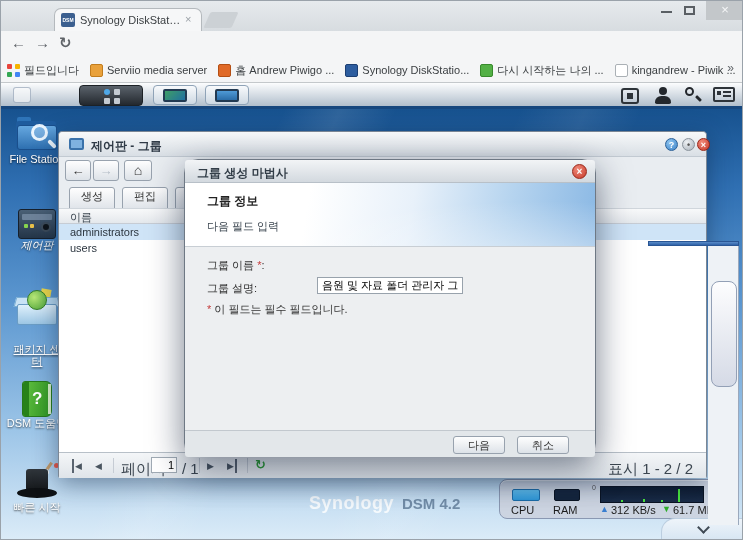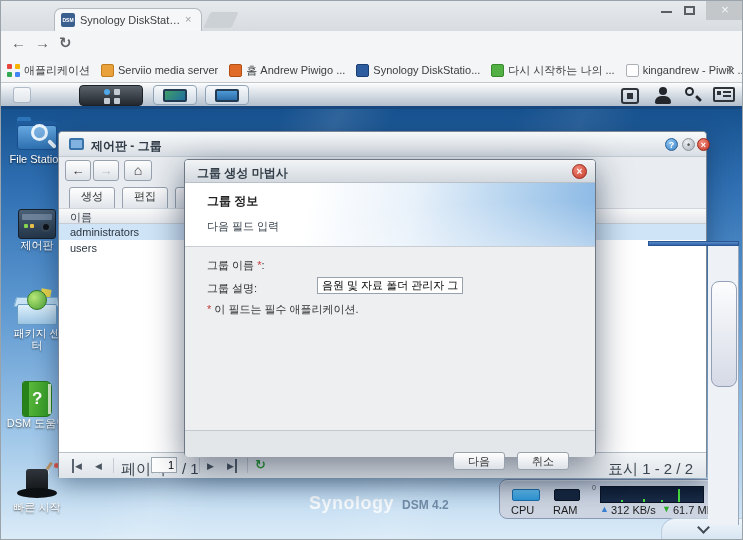--- a/index.html
+++ b/index.html
@@ -44,21 +44,21 @@
   .tright{top:4px;}
 
   
   .desktop{left:0;top:108px;width:743px;height:432px;overflow:hidden;
     background:linear-gradient(180deg,#17528f 0%,#2f6fb2 18%,#5c97d0 45%,#9ec6e8 75%,#dcecf8 100%);}
   .desktop:before{content:"";position:absolute;left:0;top:0;width:100%;height:100%;
     background:linear-gradient(115deg,transparent 30%,rgba(255,255,255,.10) 36%,transparent 42%,transparent 55%,rgba(255,255,255,.08) 62%,transparent 68%);}
   .dicon{width:64px;text-align:center;color:#fff;}
   .dicon .lbl{font-size:11px;color:#fff;text-shadow:0 1px 2px rgba(0,0,0,.7);line-height:12px;}
   .wm-brand{font-size:18px;font-weight:bold;color:rgba(255,255,255,.82);letter-spacing:.5px;}
-  .wm-ver{font-size:12px;font-weight:bold;color:rgba(104,132,160,.9);margin-left:8px;}
+  .wm-ver{font-size:15px;font-weight:bold;color:rgba(104,132,160,.9);margin-left:8px;}
 
   
   .cpwin{left:57px;top:130px;width:649px;height:347px;background:#e9edf1;border:1px solid #7b8795;border-radius:4px 4px 2px 2px;box-shadow:0 6px 24px rgba(10,30,60,.45);}
   .cptitle{left:0;top:0;width:647px;height:25px;background:linear-gradient(#f7f9fa,#d9dfe5);border-bottom:1px solid #c2cad2;border-radius:4px 4px 0 0;}
   .cptitle .txt{position:absolute;left:32px;top:6px;font-size:12px;font-weight:bold;color:#2f3a46;}
   .circ{width:13px;height:13px;border-radius:50%;text-align:center;line-height:12px;font-size:9px;font-weight:bold;}
   .c-help{background:radial-gradient(circle at 35% 30%,#8cc4f0,#3f84c8);border:1px solid #2a6098;color:#fff;}
   .c-pin{background:radial-gradient(circle at 35% 30%,#eef1f4,#a8b1ba);border:1px solid #8a939c;color:#555;}
   .c-close{background:radial-gradient(circle at 35% 30%,#f08a7a,#c63a2a);border:1px solid #992618;color:#fff;}
   .sqbtn{background:linear-gradient(#fefefe,#dde2e8);border:1px solid #98a2ae;border-radius:3px;text-align:center;}
@@ -70,31 +70,31 @@
   .listhead{left:0;top:76px;width:647px;height:16px;background:linear-gradient(#f8f9fa,#e4e8ec);border-top:1px solid #d0d6dc;border-bottom:1px solid #c6ccd4;font-size:11px;color:#3c4650;padding:1px 0 0 11px;}
   .listbody{left:0;top:93px;width:647px;height:227px;background:#fff;}
   .lrow{left:0;width:647px;height:16px;font-size:11px;color:#2c3640;padding:2px 0 0 11px;}
   .pagbar{left:0;top:320px;width:647px;height:26px;background:linear-gradient(#f4f6f8,#dfe4e9);border-top:1px solid #b8c0c8;}
   .pgi{font-size:9px;color:#4a5560;line-height:14px;}
   .pgsep{width:1px;height:15px;background:#c6ccd4;}
   .pginput{width:26px;height:16px;border:1px solid #a0aab4;font-size:11px;text-align:right;padding-right:2px;font-family:inherit;}
   .pgtxt{font-size:15px;color:#3c4650;}
 
   
-  .dlg{left:183px;top:158px;width:412px;height:298px;background:#edeff1;border:1px solid #6e7884;border-radius:4px;box-shadow:0 10px 34px rgba(5,20,45,.55);}
+  .dlg{left:183px;top:158px;width:412px;height:298px;background:#edeff1;border:1px solid #6e7884;border-radius:14px;box-shadow:0 10px 34px rgba(5,20,45,.55);}
   .dtitle{left:0;top:0;width:410px;height:23px;background:linear-gradient(#f2f4f6,#d3d9df);border-bottom:1px solid #b8c0c8;border-radius:3px 3px 0 0;}
   .dtitle .txt{position:absolute;left:12px;top:5px;font-size:12px;font-weight:bold;color:#333e48;}
   .dhead{left:0;top:23px;width:410px;height:64px;border-bottom:1px solid #c8ced4;
     background:radial-gradient(ellipse at 88% 130%,rgba(255,255,255,.55),transparent 55%),
                linear-gradient(100deg,#ffffff 30%,#e8f1fa 55%,#b6d4ef 78%,#8ab8e4 100%);}
   .flabel{font-size:11px;color:#333;}
   .red{color:#c43c3c;}
   .finput{width:146px;height:17px;border:1px solid #98a2ac;background:#fff;font-size:11px;padding:1px 4px;font-family:inherit;}
   .dfoot{left:0;top:270px;width:410px;height:27px;background:#e3e7ea;border-top:1px solid #c2c8ce;border-radius:0 0 3px 3px;}
-  .dbtn{width:52px;height:18px;font-size:11px;color:#333;line-height:16px;margin-top:16px;}
+  .dbtn{width:52px;height:18px;font-size:11px;color:#333;line-height:16px;}
   .dclose{position:absolute;right:8px;top:4px;width:15px;height:15px;line-height:14px;font-size:10px;}
 
   
   .wtopbar{left:647px;top:240px;width:91px;height:5px;background:linear-gradient(#5a8cc8,#2f62a8);border:1px solid #2a5694;}
   .wbody{left:707px;top:245px;width:31px;height:279px;background:#eef2f6;border-right:1px solid #9aa8bc;}
   .wslice{left:710px;top:280px;width:26px;height:106px;background:linear-gradient(180deg,#fdfdfe,#d5dae6);border:1px solid #93a0b6;border-radius:8px;}
   .reswidget{left:498px;top:478px;width:238px;height:40px;background:#ccd4e1;border:1px solid #8a98b2;border-radius:8px;box-shadow:inset 0 1px 0 rgba(255,255,255,.6);}
   .bar{height:12px;border-radius:2px;}
   .wlbl{font-size:11px;color:#1c1c1c;}
   .graph{left:100px;top:6px;width:104px;height:17px;background:linear-gradient(#0d1a2e,#1a2c48);border:1px solid #0a1322;}
@@ -134,21 +134,21 @@
   </div>
 
   <div class="abs bbar">
     <div class="bitem">
       <span class="bico appgrid">
         <i style="left:0;top:0;background:#e8453c;"></i>
           <i style="right:0;top:0;background:#f5b400;"></i>
         <i style="left:0;bottom:0;background:#34a853;"></i>
           <i style="right:0;bottom:0;background:#4285f4;"></i>
       </span>
-      <span>애플리케이션</span>
+      <span>필드입니다</span>
     </div>
     <div class="bitem">
       <span class="bico" style="background:#e9a13b;border:1px solid #c27d1e;"></span>
       <span>Serviio media server</span>
     </div>
     <div class="bitem">
       <span class="bico" style="background:#e06a28;border:1px solid #b44f14;"></span>
       <span>홈 Andrew Piwigo ...</span>
     </div>
     <div class="bitem">
@@ -206,39 +206,39 @@
       <div style="position:relative;width:42px;height:36px;margin:0 auto;">
         <span style="position:absolute;left:1px;top:0;width:14px;height:8px;background:#2e74b8;border-radius:2px;"></span>
         <span style="position:absolute;left:0;top:4px;width:40px;height:28px;background:#1f5c9e;border-radius:3px;"></span>
         <span style="position:absolute;left:1px;top:8px;width:40px;height:25px;background:linear-gradient(#66a8e0,#2d6fb0);border-radius:3px;border:1px solid #1a4f8c;"></span>
         <span style="position:absolute;left:15px;top:7px;width:17px;height:17px;border:3px solid rgba(240,248,255,.95);border-radius:50%;background:rgba(180,215,245,.35);"></span>
         <span style="position:absolute;left:31px;top:25px;width:10px;height:4px;background:#eef6fc;transform:rotate(45deg);border-radius:2px;"></span>
       </div>
       <div class="lbl">File Station</div>
     </div>
 
-    <div class="abs dicon" style="left:4px;top:100px;">
+    <div class="abs dicon" style="left:4px;top:100px;font-style:italic;">
       <div style="position:relative;width:38px;height:30px;margin:0 auto;background:linear-gradient(#4a6076,#243548);border:1px solid #16202c;border-radius:3px;">
         <span style="position:absolute;left:3px;top:4px;width:30px;height:6px;background:#6d8299;border-radius:1px;"></span>
         <span style="position:absolute;left:5px;top:14px;width:4px;height:4px;background:#86d44e;border-radius:1px;"></span>
         <span style="position:absolute;left:11px;top:14px;width:4px;height:4px;background:#e8c04a;border-radius:1px;"></span>
         <span style="position:absolute;left:22px;top:12px;width:10px;height:10px;background:#0e1318;border:2px solid #3c4a58;border-radius:50%;"></span>
       </div>
       <div class="lbl">제어판</div>
     </div>
 
     <div class="abs dicon" style="left:4px;top:180px;">
       <div style="position:relative;width:48px;height:38px;margin:0 auto;">
         <span style="position:absolute;left:28px;top:0;width:10px;height:8px;background:#e8d44a;transform:rotate(10deg);"></span>
         <span style="position:absolute;left:2px;top:8px;width:21px;height:10px;background:#c8e2f5;transform:skewX(-15deg);border:1px solid #7aaed4;"></span>
         <span style="position:absolute;left:25px;top:8px;width:21px;height:10px;background:#b4d6ee;transform:skewX(15deg);border:1px solid #7aaed4;"></span>
         <span style="position:absolute;left:4px;top:15px;width:40px;height:21px;background:linear-gradient(#dff0fb,#9cc6e4);border:1px solid #6a9cc4;border-radius:2px;"></span>
         <span style="position:absolute;left:14px;top:1px;width:20px;height:20px;border-radius:50%;background:radial-gradient(circle at 35% 35%,#b8e878,#4aa236);border:1px solid #357c26;"></span>
       </div>
-      <div class="lbl" style="width:56px;margin:0 auto;">패키지 센터</div>
+      <div class="lbl" style="width:56px;margin:16px auto;text-decoration:underline;">패키지 센터</div>
     </div>
 
     <div class="abs dicon" style="left:4px;top:272px;">
       <div style="position:relative;width:30px;height:36px;margin:0 auto;background:linear-gradient(100deg,#63c143,#2f9621);border-radius:3px 6px 6px 3px;border:1px solid #27791a;">
         <span style="position:absolute;left:0;top:0;width:6px;height:34px;background:#27821a;border-radius:2px 0 0 2px;"></span>
         <span style="position:absolute;left:25px;top:2px;width:3px;height:30px;background:#d8f0c8;"></span>
         <span style="position:absolute;left:9px;top:7px;color:#fff;font-weight:bold;font-size:17px;">?</span>
       </div>
       <div class="lbl">DSM 도움말</div>
     </div>
@@ -332,21 +332,21 @@
     <div class="abs dhead">
       <span style="position:absolute;left:22px;top:10px;font-size:12px;font-weight:bold;color:#222;">그룹 정보</span>
       <span style="position:absolute;left:22px;top:36px;font-size:11px;color:#3c4650;">다음 필드 입력</span>
     </div>
 
     <span class="abs flabel nosel" style="left:22px;top:98px;"><span>그룹 이름 </span><span class="red">*</span><span>:</span></span>
 
     <span class="abs flabel nosel" style="left:22px;top:121px;"><span>그룹 설명</span><span class="red"></span><span>:</span></span>
     <input class="abs finput" style="left: 132px; top: 117px;" value="음원 및 자료 폴더 관리자 그룹">
 
-    <span class="abs flabel nosel" style="left:22px;top:142px;"><span class="red">*</span><span> 이 필드는 필수 애플리케이션.</span></span>
+    <span class="abs flabel nosel" style="left:22px;top:142px;"><span class="red">*</span><span> 이 필드는 필수 필드입니다.</span></span>
 
     <div class="abs dfoot">
       <div class="abs sqbtn dbtn" style="left:268px;top:5px;">다음</div>
       <div class="abs sqbtn dbtn" style="left:332px;top:5px;">취소</div>
     </div>
   </div>
 
 </div>
 
 </body></html>

